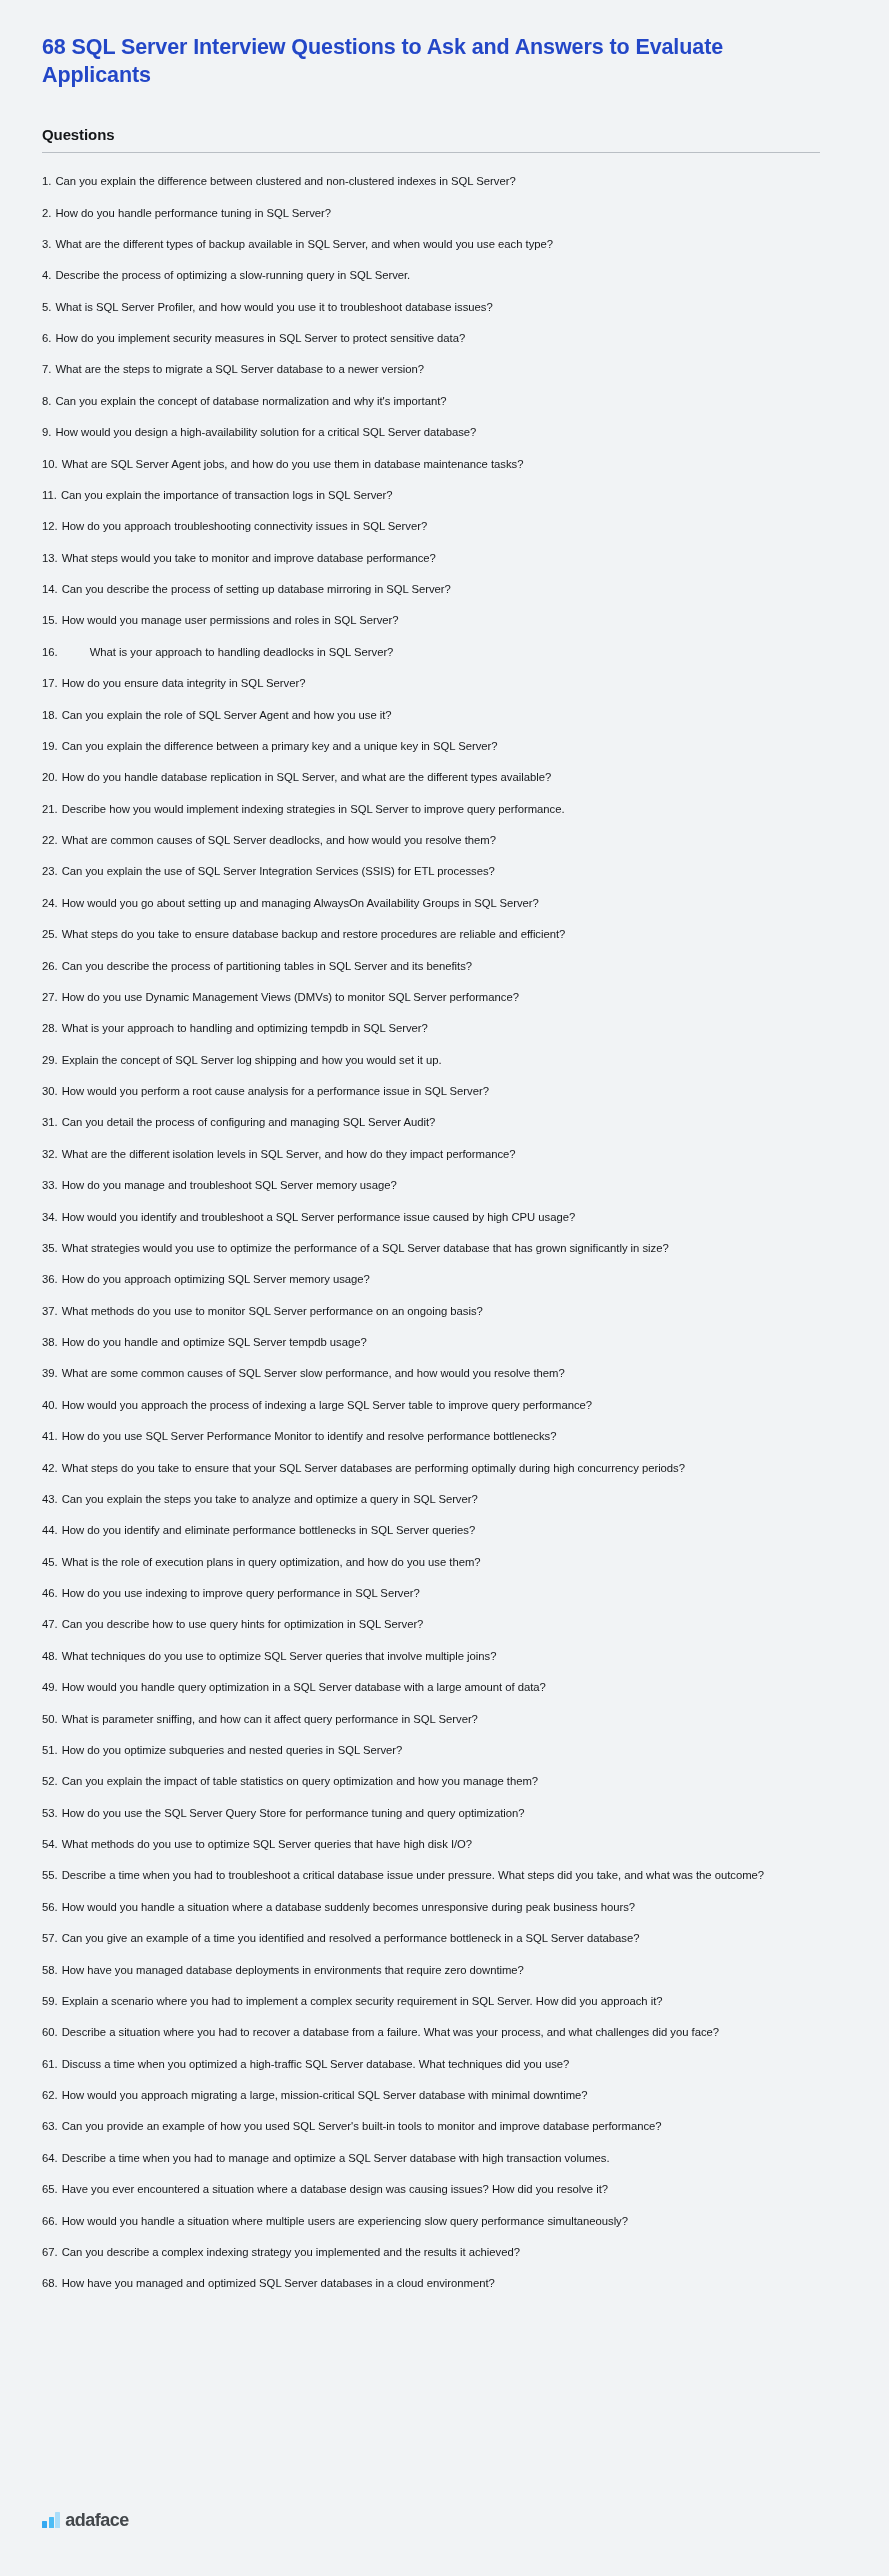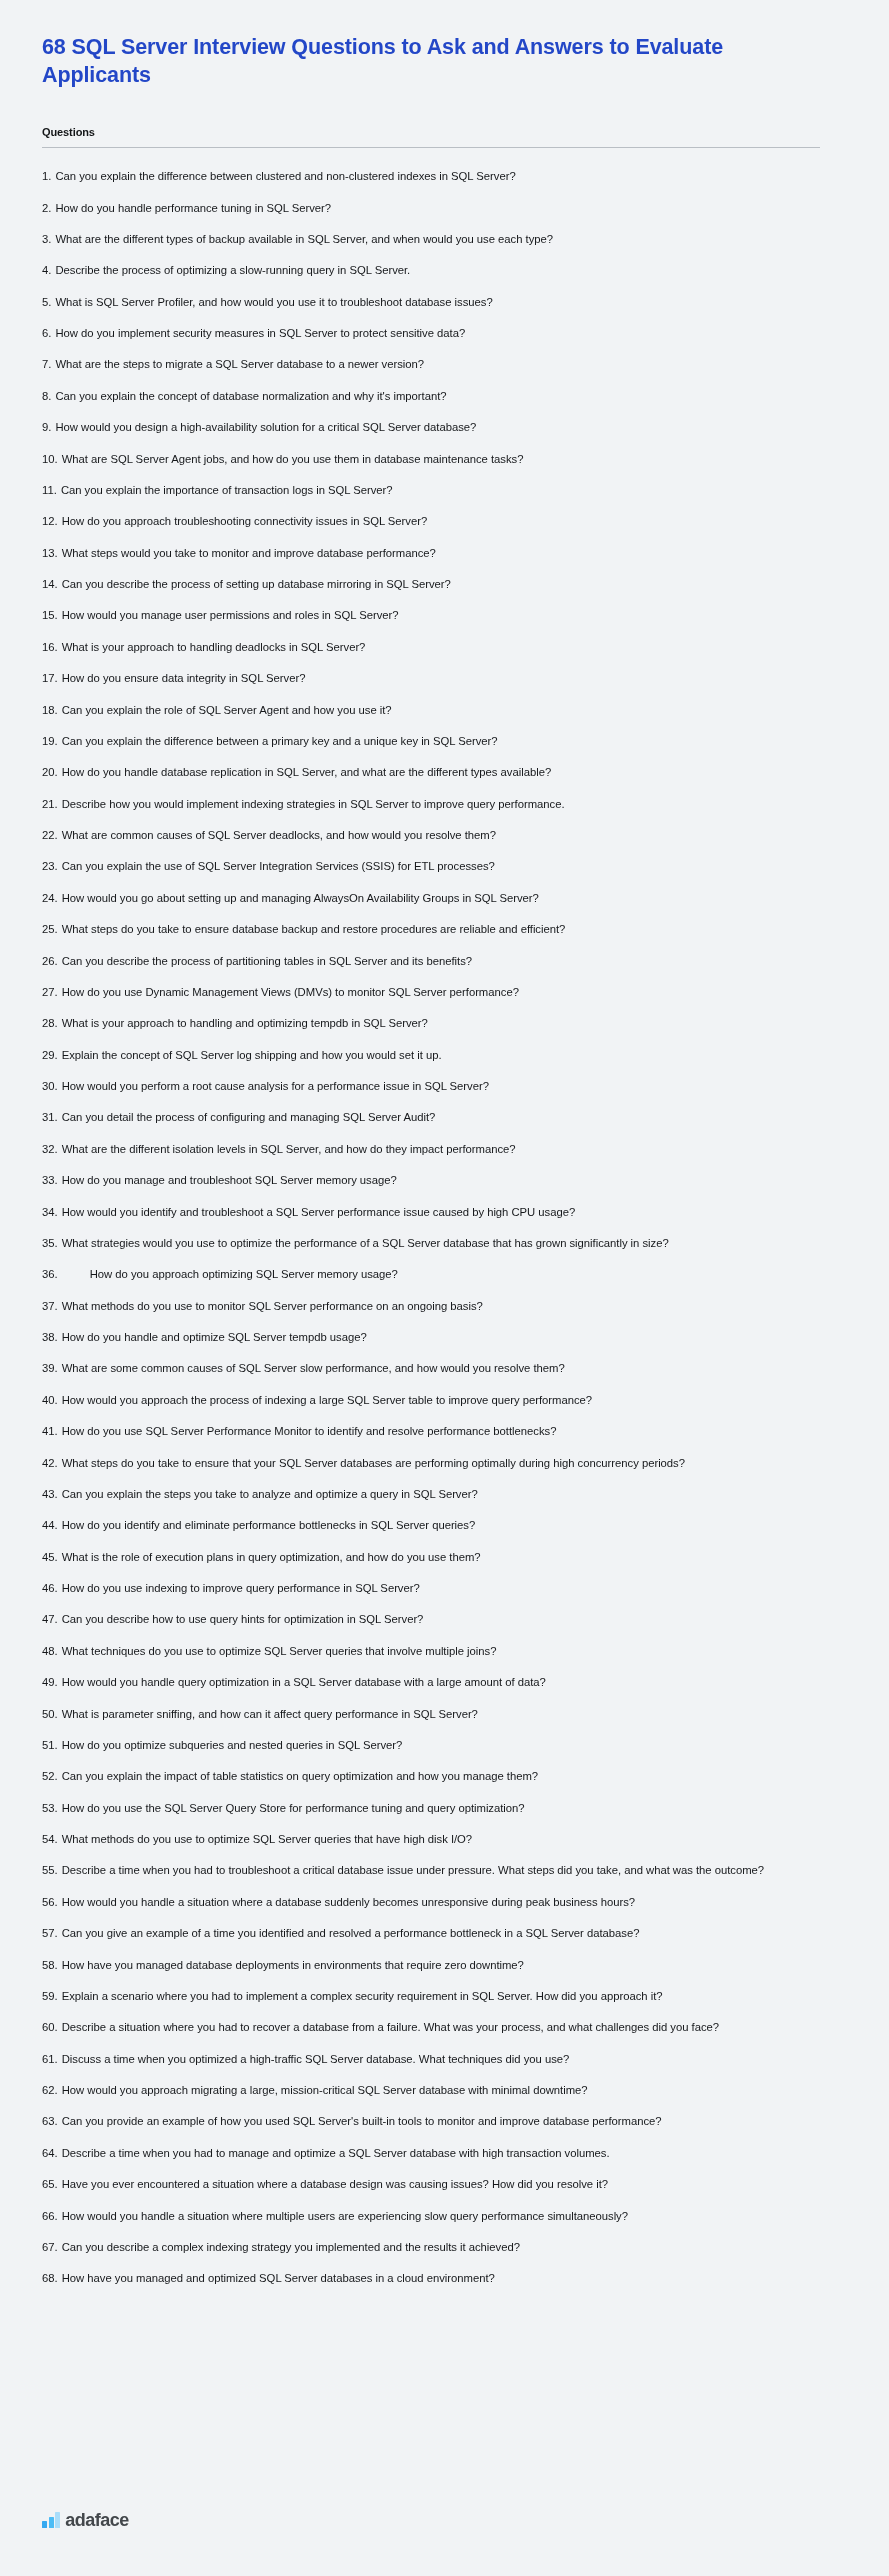--- a/index.html
+++ b/index.html
@@ -37,21 +37,21 @@
     letter-spacing: -0.1px;
     max-width: 733px;
   }
 
   
   .section-block {
     margin-top: 36px;
   }
 
   .section-heading {
-    font-size: 11px;
+    font-size: 15px;
     font-weight: 700;
     color: #141618;
     letter-spacing: -0.1px;
   }
 
   .section-rule {
     margin-top: 8.7px;
     height: 0.6px;
     width: 100%;
     background: #b9bec4;
@@ -190,21 +190,21 @@
           <span class="question-text">What steps would you take to monitor and improve database performance?</span>
         </li>
         <li class="question-item" style="color: rgb(22, 24, 27);">
           <span class="question-number">14.</span>
           <span class="question-text">Can you describe the process of setting up database mirroring in SQL Server?</span>
         </li>
         <li class="question-item" style="color: rgb(22, 24, 27);">
           <span class="question-number">15.</span>
           <span class="question-text">How would you manage user permissions and roles in SQL Server?</span>
         </li>
-        <li class="question-item" style="color: rgb(22, 24, 27);">
+        <li class="question-item" style="color: rgb(22, 24, 27); gap: 28px;">
           <span class="question-number">16.</span>
           <span class="question-text">What is your approach to handling deadlocks in SQL Server?</span>
         </li>
         <li class="question-item" style="color: rgb(22, 24, 27);">
           <span class="question-number">17.</span>
           <span class="question-text">How do you ensure data integrity in SQL Server?</span>
         </li>
         <li class="question-item" style="color: rgb(22, 24, 27);">
           <span class="question-number">18.</span>
           <span class="question-text">Can you explain the role of SQL Server Agent and how you use it?</span>
@@ -270,21 +270,21 @@
           <span class="question-text">How do you manage and troubleshoot SQL Server memory usage?</span>
         </li>
         <li class="question-item" style="color: rgb(22, 24, 27);">
           <span class="question-number">34.</span>
           <span class="question-text">How would you identify and troubleshoot a SQL Server performance issue caused by high CPU usage?</span>
         </li>
         <li class="question-item" style="color: rgb(22, 24, 27);">
           <span class="question-number">35.</span>
           <span class="question-text">What strategies would you use to optimize the performance of a SQL Server database that has grown significantly in size?</span>
         </li>
-        <li class="question-item" style="color: rgb(22, 24, 27); gap: 28px;">
+        <li class="question-item" style="color: rgb(22, 24, 27);">
           <span class="question-number">36.</span>
           <span class="question-text">How do you approach optimizing SQL Server memory usage?</span>
         </li>
         <li class="question-item" style="color: rgb(22, 24, 27);">
           <span class="question-number">37.</span>
           <span class="question-text">What methods do you use to monitor SQL Server performance on an ongoing basis?</span>
         </li>
         <li class="question-item" style="color: rgb(22, 24, 27);">
           <span class="question-number">38.</span>
           <span class="question-text">How do you handle and optimize SQL Server tempdb usage?</span>

